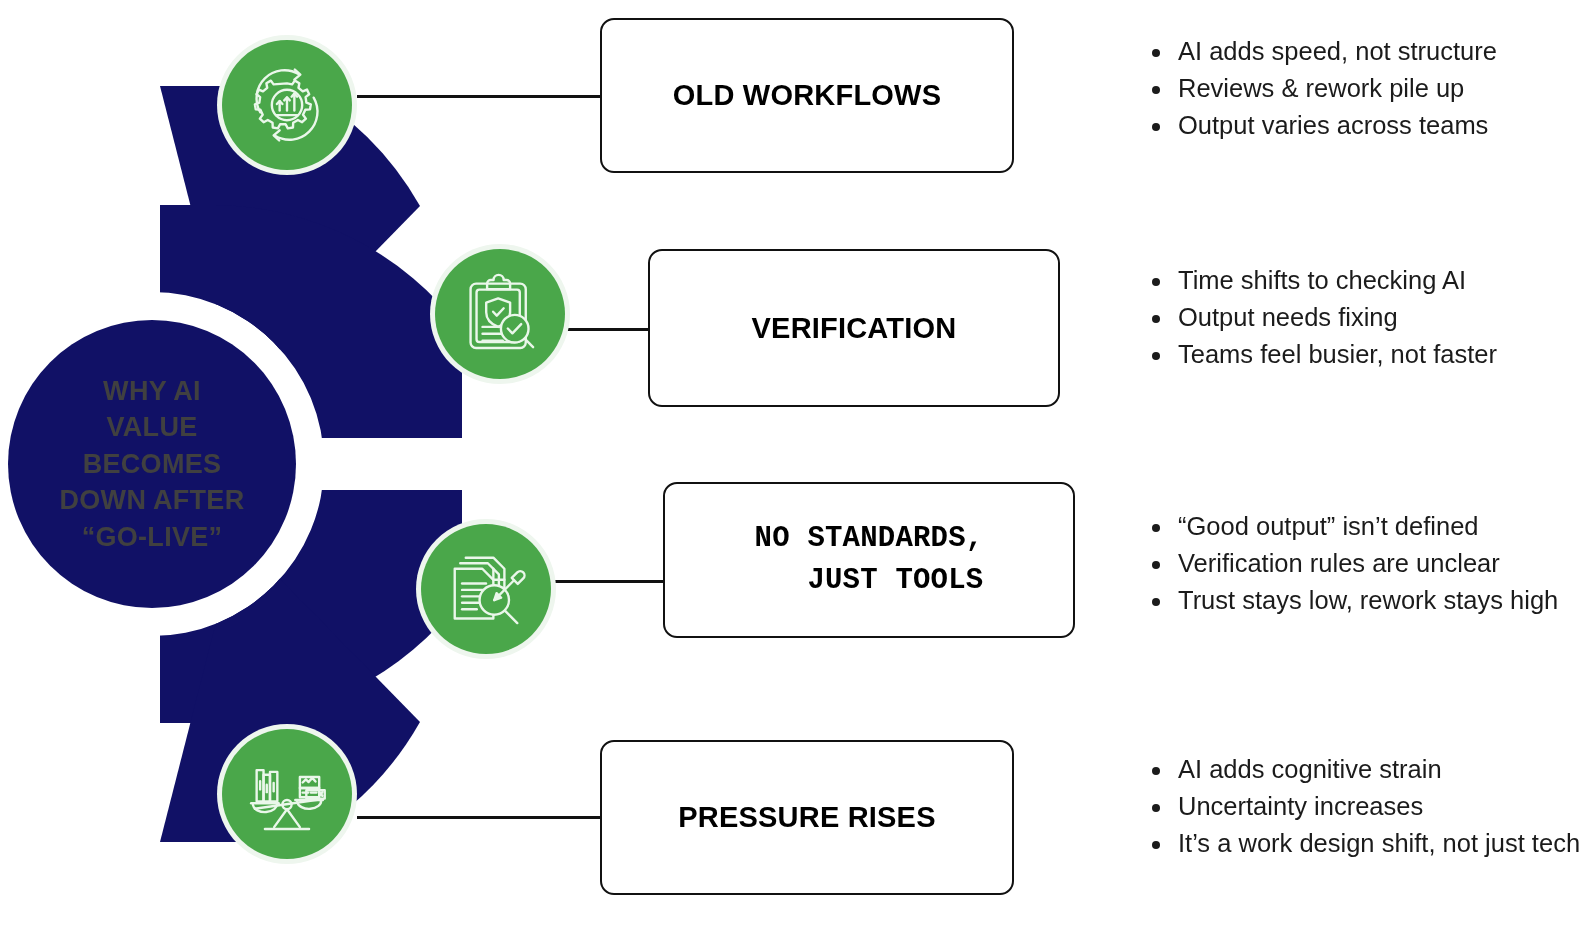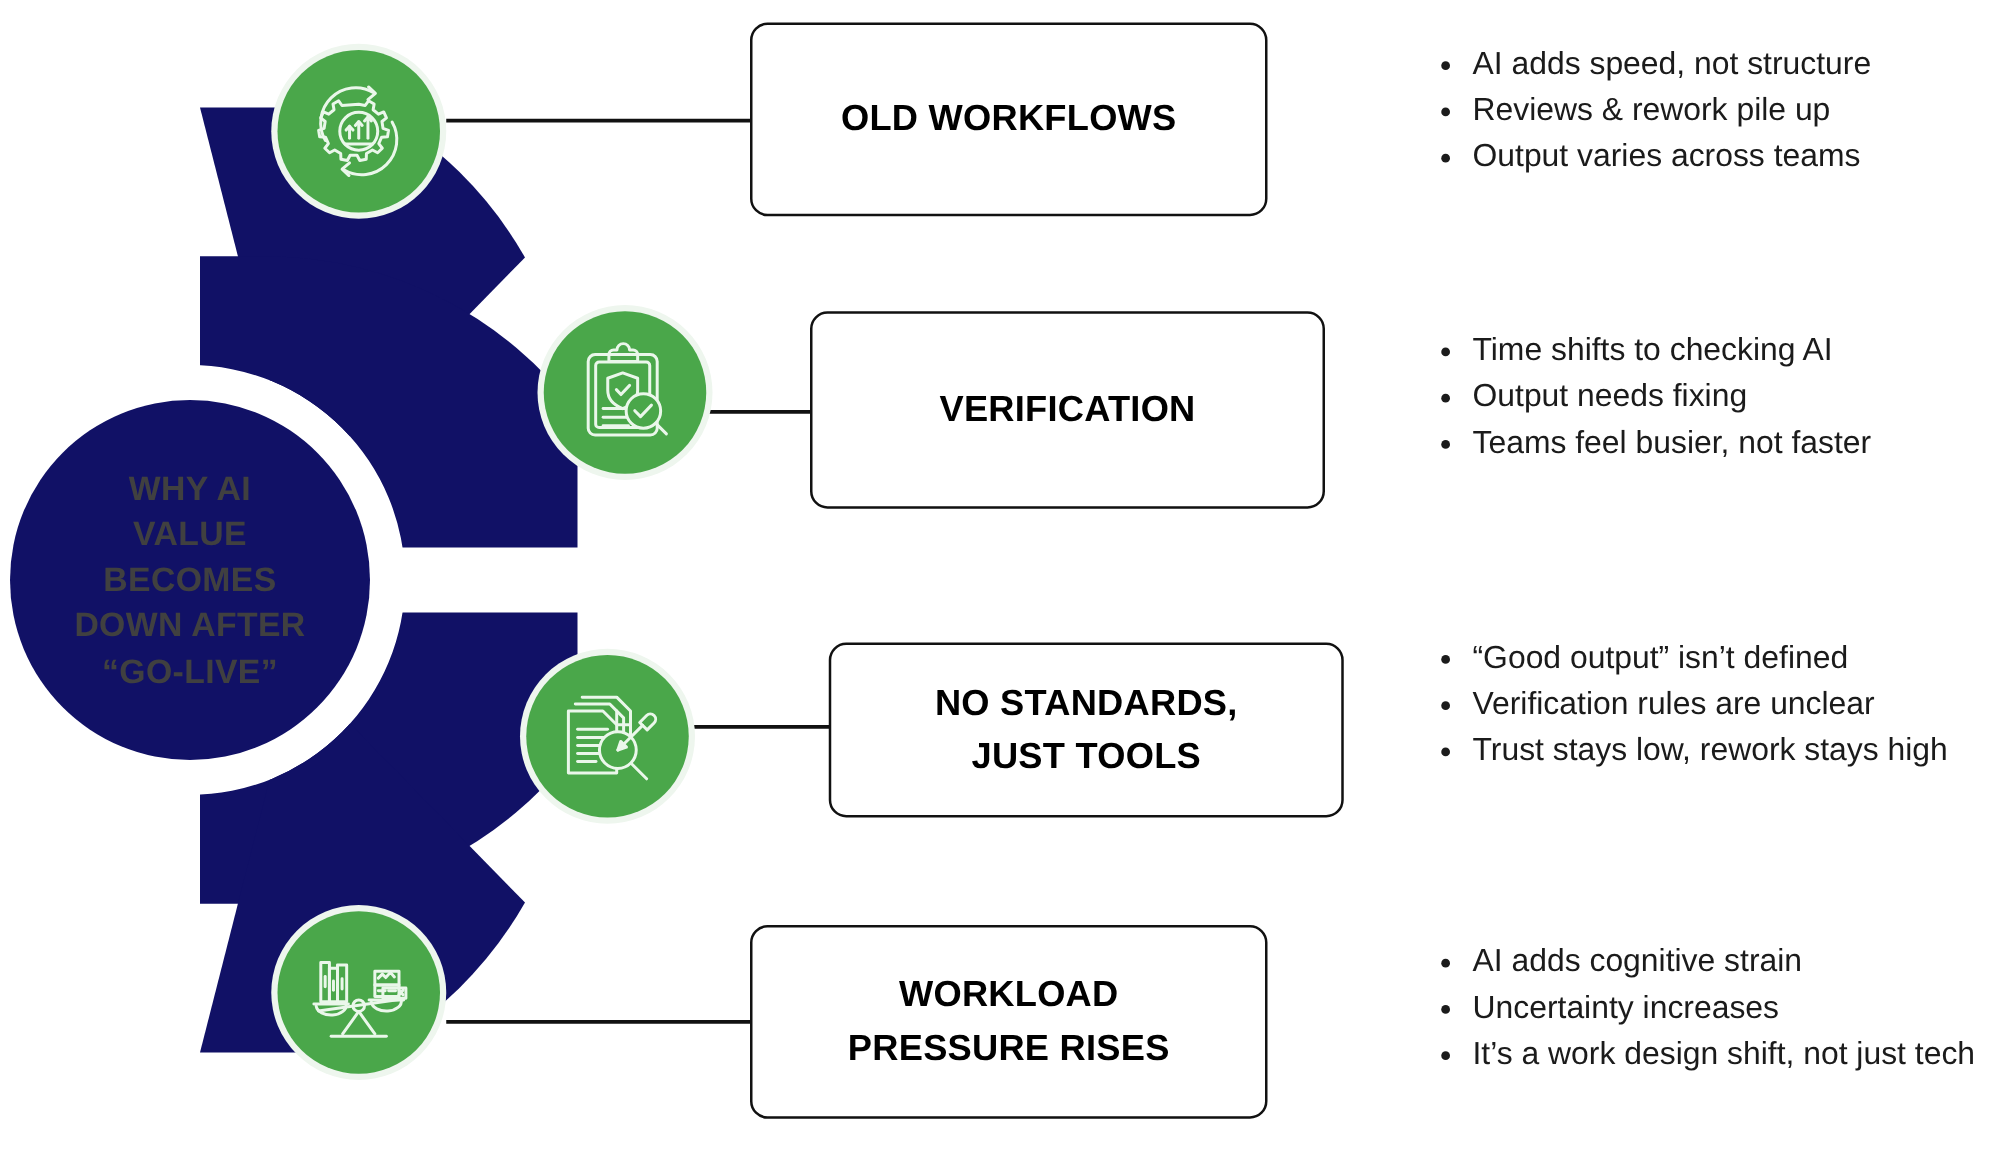--- a/index.html
+++ b/index.html
@@ -50,21 +50,21 @@
     display:flex;align-items:center;justify-content:center;
     text-align:center;
     color:#000000;
     font-weight:bold;
     font-size:29px;
     line-height:1.45;
     letter-spacing:.2px;
     padding:0 16px;
     box-sizing:border-box;
   }
-  .tbox span{display:block;}
+  .tbox span{display:block;text-align:right;}
 
   
   .blist{
     position:absolute;
     margin:0;
     padding:0 0 0 34px;
     list-style:disc;
     color:#1b1b1b;
     font-size:25.5px;
     line-height:1.38;
@@ -216,30 +216,29 @@
       <span>OLD WORKFLOWS</span>
     </div>
   </div>
 
   <div class="tbox" style="left:648px;top:249px;width:412px;height:158px;">
     <div>
       <span>VERIFICATION</span>
     </div>
   </div>
 
-  <div class="tbox" style="left:663px;top:514px;width:412px;height:140px;">
+  <div class="tbox" style="left:663px;top:482px;width:412px;height:156px;font-family:Liberation Mono, monospace;">
     <div>
       <span>NO STANDARDS,</span>
       <span>JUST TOOLS</span>
     </div>
   </div>
 
   <div class="tbox" style="left:600px;top:740px;width:414px;height:155px;">
     <div>
-      <span>WORKLOAD</span>
       <span>PRESSURE RISES</span>
     </div>
   </div>
 
   <ul class="blist" style="left:1140px;top:34px;width:430px;">
     <li>AI adds speed, not structure</li>
     <li>Reviews &amp; rework pile up</li>
     <li>Output varies across teams</li>
   </ul>
 

